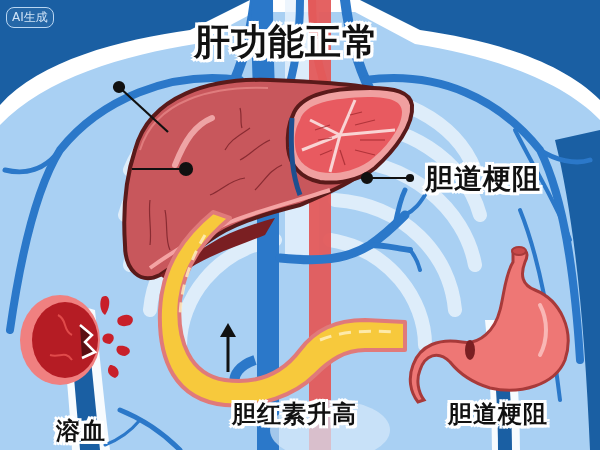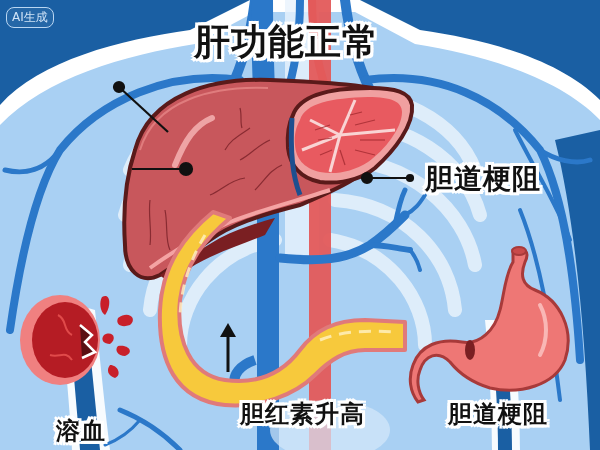--- a/index.html
+++ b/index.html
@@ -14,21 +14,21 @@
       white-space: nowrap;
       text-shadow:
         -3px -3px 0 #fff, 3px -3px 0 #fff, -3px 3px 0 #fff, 3px 3px 0 #fff,
         0 -3px 0 #fff, 0 3px 0 #fff, -3px 0 0 #fff, 3px 0 0 #fff,
         -2px -2px 0 #fff, 2px 2px 0 #fff;
       letter-spacing: 1px;
     }
     .title { left: 194px; top: 18px; font-size: 36px; }
     .lbl-bile-right { left: 425px; top: 160px; font-size: 28px; }
     .lbl-hemolysis { left: 56px; top: 398px; font-size: 24px; margin-top: 17px; }
-    .lbl-bilirubin { left: 240px; top: 398px; font-size: 24px; }
+    .lbl-bilirubin { left: 232px; top: 398px; font-size: 24px; }
     .lbl-bile-bottom { left: 448px; top: 398px; font-size: 24px; }
     .badge {
       position: absolute; left: 6px; top: 7px;
       border: 1.5px solid #b9d6f2; border-radius: 8px;
       color: #cfe3f7; font-size: 12px; padding: 1px 5px;
       background: rgba(255,255,255,0.05);
     }
   </style>
 </head>
 <body>

